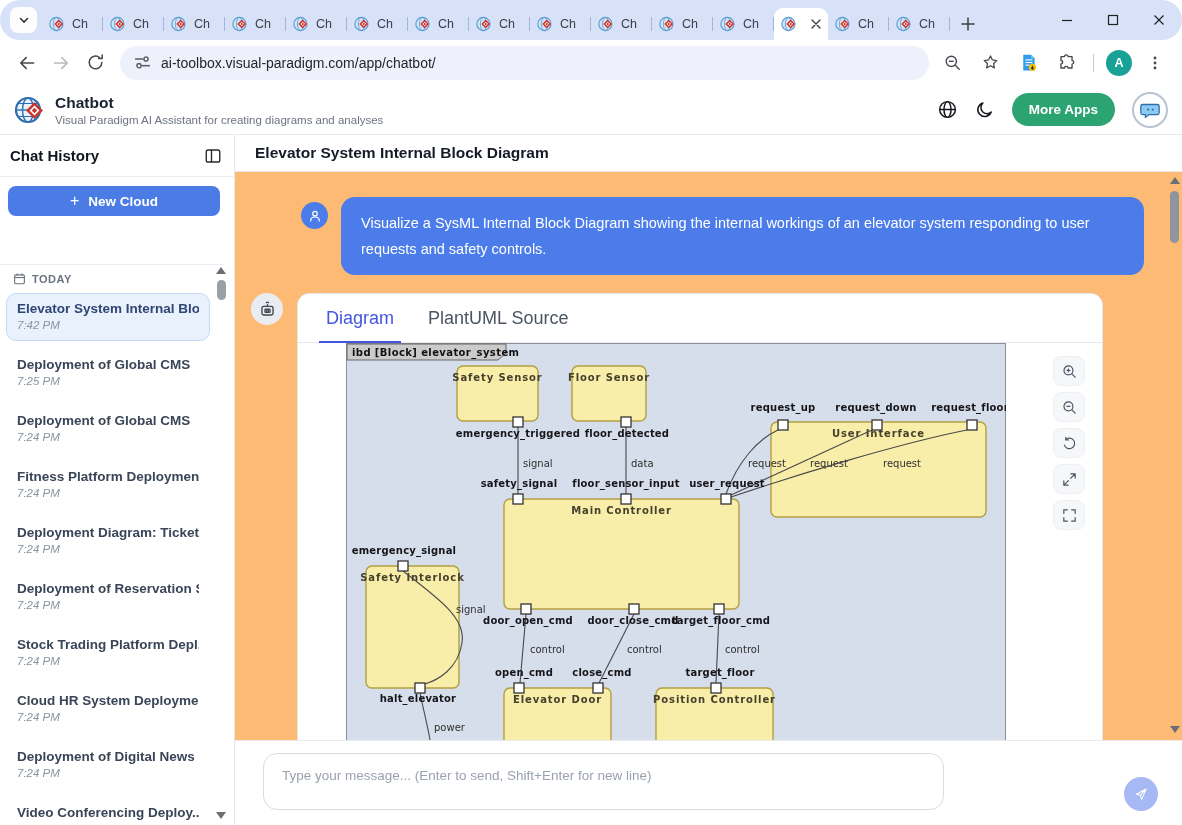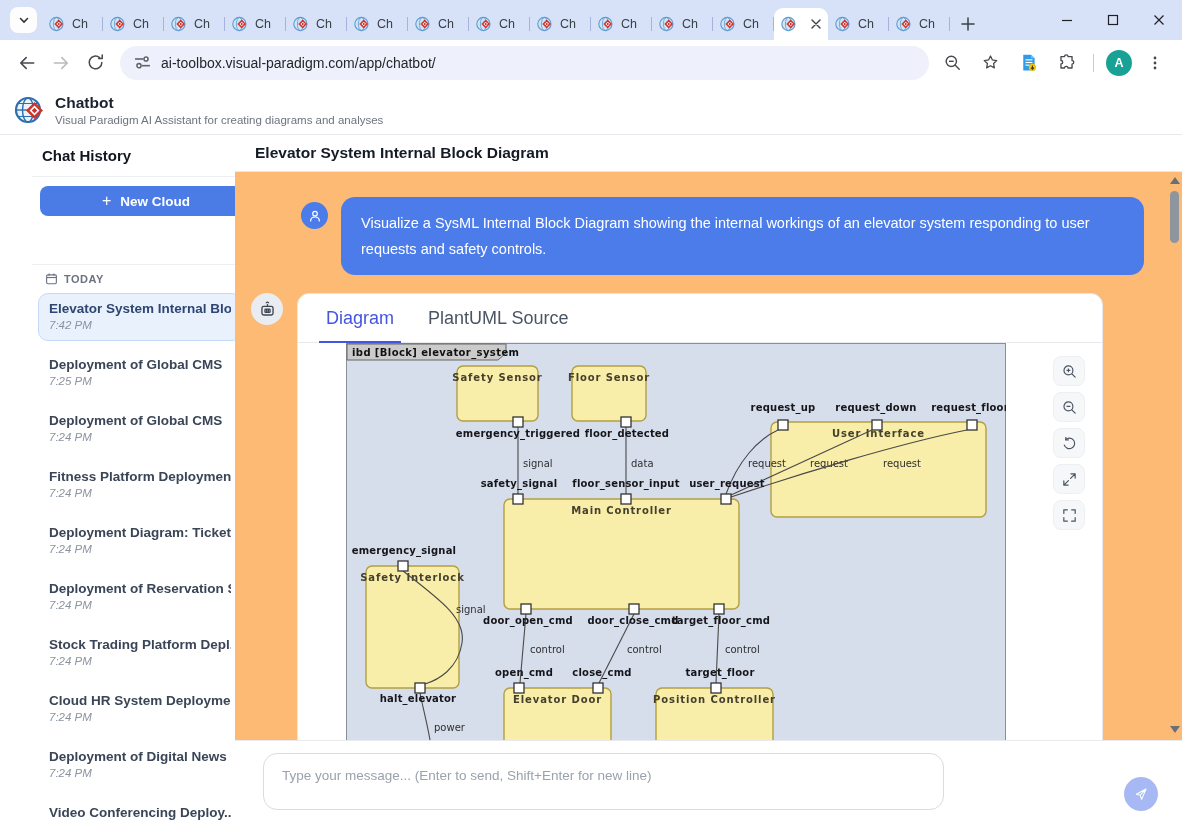--- a/index.html
+++ b/index.html
@@ -1,20 +1,20 @@
 <!DOCTYPE html>
 <html><head>
 <meta charset="utf-8">
 <style>
   * { margin:0; padding:0; box-sizing:border-box; }
   body { font-family:"Liberation Sans",sans-serif; background:#fff; }
   #app { position:relative; width:1182px; height:825px; overflow:hidden; background:#fff; font-family:"Liberation Sans",sans-serif; }
 
   
-  .tabstrip { position:absolute; left:0; top:0; width:1182px; height:40px; background:#d7e2f8; }
+  .tabstrip { position:absolute; left:0; top:0; width:1182px; height:40px; background:#d7e2f8;border-radius:20px; }
   .tab-chevron { position:absolute; left:10px; top:7px; width:27px; height:26px; border-radius:8px; background:#fdfdfe; display:flex; align-items:center; justify-content:center; }
   .tabs { position:absolute; left:42px; top:8px; height:32px; display:flex; align-items:center; }
   .tab { width:61px; height:32px; display:flex; align-items:center; padding:0 7px; position:relative; flex:none; }
   .tab .lbl { font-size:12.5px; color:#3a3f47; margin-left:7px; white-space:nowrap; overflow:hidden; width:20px; }
   .tab .sep { position:absolute; right:0; top:9px; height:14px; width:1px; background:#a6b4d9; }
   .tab.active { background:#fff; border-radius:9px 9px 0 0; width:54px; height:32px; justify-content:space-between; }
   .newtab { width:28px; height:28px; margin-left:4px; display:flex; align-items:center; justify-content:center; }
   .win-controls { position:absolute; right:0; top:0; height:40px; display:flex; }
   .win-btn { width:46px; height:40px; display:flex; align-items:center; justify-content:center; }
 
@@ -30,21 +30,21 @@
   
   .app-header { position:absolute; left:0; top:85px; width:1182px; height:50px; background:#fff; border-bottom:1px solid #e7e9ee; display:flex; align-items:center; padding:0 14px; }
   .hdr-titles { margin-left:9px; }
   .hdr-title { font-size:15.5px; font-weight:bold; color:#19212e; }
   .hdr-sub { font-size:11.5px; color:#6c7480; margin-top:2px; }
   .hdr-right { margin-left:auto; display:flex; align-items:center; gap:17px; }
   .more-apps { background:#2ba471; color:#fff; font-size:13.5px; font-weight:bold; padding:0 17px; height:33px; display:flex; align-items:center; border-radius:17px; }
   .assist-btn { width:36px; height:36px; border-radius:50%; border:2px solid #bac3d2; display:flex; align-items:center; justify-content:center; background:#fff; }
 
   
-  .sidebar { position:absolute; left:0; top:135px; width:235px; height:690px; border-right:1px solid #e5e7eb; background:#fff;margin-left:32px; }
+  .sidebar { position:absolute; left:0; top:135px; width:235px; height:690px; border-right:1px solid #e5e7eb; background:#fff; }
   .sb-head { position:absolute; left:0; top:0; width:100%; height:42px; border-bottom:1px solid #eceef1; display:flex; align-items:center; justify-content:space-between; padding:0 12px 0 10px; }
   .sb-title { font-size:15px; font-weight:bold; color:#10161f; }
   .new-chat { position:absolute; left:8px; right:14px; top:51px; height:30px; background:#4b7ce5; border-radius:8px; color:#fff; display:flex; align-items:center; justify-content:center; gap:9px; font-size:13.5px; font-weight:600; }
   .new-chat .plus { font-size:16px; font-weight:400; }
   .search { position:absolute; left:8px; right:14px; top:88px; height:33px; border:1px solid #d8dbe1; border-radius:8px; font-size:13px; color:#3c4654; padding:0 12px; font-family:"Liberation Sans",sans-serif; outline:none; width:calc(100% - 22px); }
   .search::placeholder { color:#9aa1ad; }
   .sb-div2 { position:absolute; left:0; right:10px; top:129px; height:1px; background:#eceef1; }
   .sb-section { position:absolute; left:13px; top:137px; display:flex; align-items:center; gap:6px; font-size:11px; font-weight:bold; color:#6b7280; letter-spacing:.5px; }
   .chat-list { position:absolute; left:6px; top:158px; width:204px; bottom:0; overflow:hidden; }
   .chat-item { height:48px; padding:7px 10px 0; border-radius:10px; margin-bottom:8px; border:1px solid transparent; }
@@ -350,20 +350,38 @@
       <circle cx="14" cy="16" r="12" fill="#eaf3fb" stroke="#2d6fae" stroke-width="2.2"></circle>
       <ellipse cx="14" cy="16" rx="5.5" ry="12" fill="none" stroke="#2d6fae" stroke-width="1.4"></ellipse>
       <line x1="2" y1="16" x2="26" y2="16" stroke="#2d6fae" stroke-width="1.4"></line>
       <path d="M4.5 9.5 h19 M4.5 22.5 h19" stroke="#2d6fae" stroke-width="1.2" fill="none"></path>
       <rect x="14.5" y="10.5" width="12" height="12" transform="rotate(45 20.5 16.5)" fill="#c9342c"></rect>
       <rect x="17.8" y="13.8" width="5.4" height="5.4" transform="rotate(45 20.5 16.5)" fill="none" stroke="#fff" stroke-width="1.6"></rect>
     </svg>
     <div class="hdr-titles">
       <div class="hdr-title">Chatbot</div>
       <div class="hdr-sub">Visual Paradigm AI Assistant for creating diagrams and analyses</div>
+    </div>
+    <div class="hdr-right">
+      <svg width="21" height="21" viewBox="0 0 24 24">
+          <circle cx="12" cy="12" r="9" fill="none" stroke="#15181d" stroke-width="1.7"></circle>
+          <ellipse cx="12" cy="12" rx="4" ry="9" fill="none" stroke="#15181d" stroke-width="1.7"></ellipse>
+          <line x1="3" y1="12" x2="21" y2="12" stroke="#15181d" stroke-width="1.7"></line>
+        </svg>
+      <svg width="20" height="20" viewBox="0 0 24 24">
+          <path d="M19.5 14.5 A8.3 8.3 0 1 1 9.5 3.6 A7 7 0 0 0 19.5 14.5 Z" fill="none" stroke="#15181d" stroke-width="1.8" stroke-linejoin="round"></path>
+        </svg>
+      <div class="more-apps">More Apps</div>
+      <div class="assist-btn">
+        <svg width="22" height="22" viewBox="0 0 24 24">
+            <path d="M4 6 h16 a2 2 0 0 1 2 2 v7 a2 2 0 0 1 -2 2 h-9 l-4 3 v-3 h-3 a2 2 0 0 1 -2 -2 v-7 a2 2 0 0 1 2 -2 Z" fill="#8ecbf3" stroke="#2d6fae" stroke-width="1.4"></path>
+            <circle cx="10" cy="11.5" r="1.2" fill="#2d6fae"></circle>
+            <circle cx="15" cy="11.5" r="1.2" fill="#2d6fae"></circle>
+          </svg>
+      </div>
     </div>
   </div>
 
   <div class="sidebar">
     <div class="sb-head">
       <span class="sb-title">Chat History</span>
       <svg width="18" height="18" viewBox="0 0 24 24">
           <rect x="3" y="4" width="18" height="16" rx="2.5" fill="none" stroke="#23272e" stroke-width="1.8"></rect>
           <line x1="10" y1="4" x2="10" y2="20" stroke="#23272e" stroke-width="1.8"></line>
         </svg>

